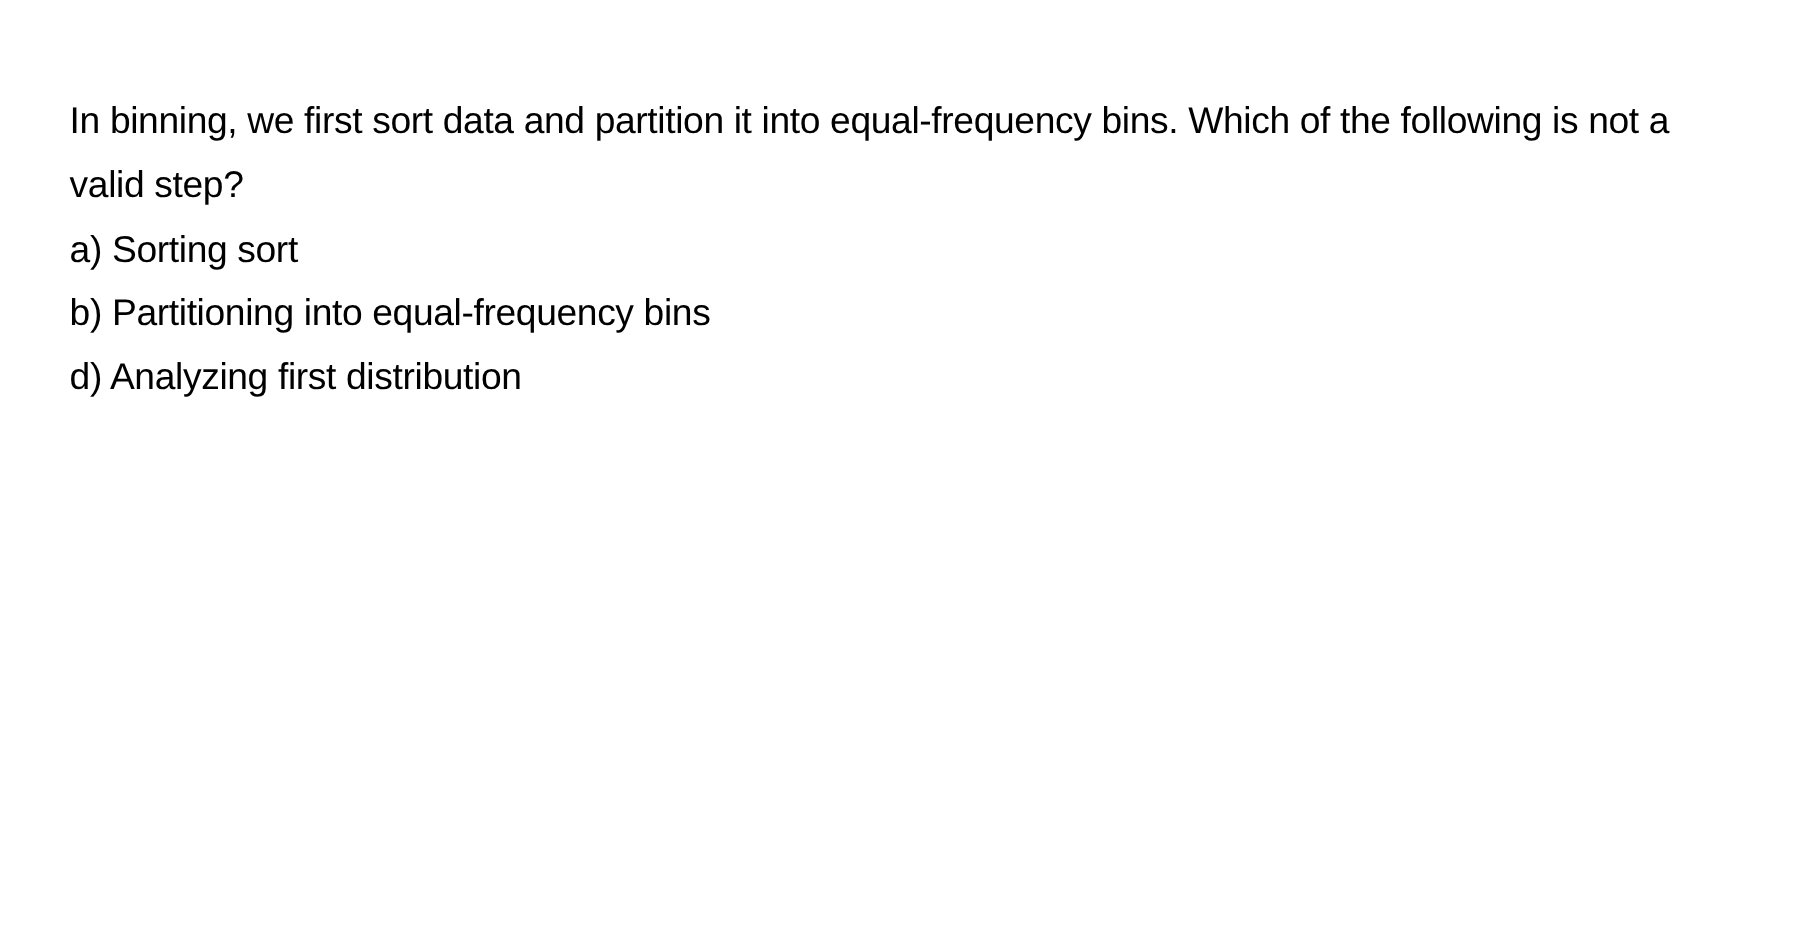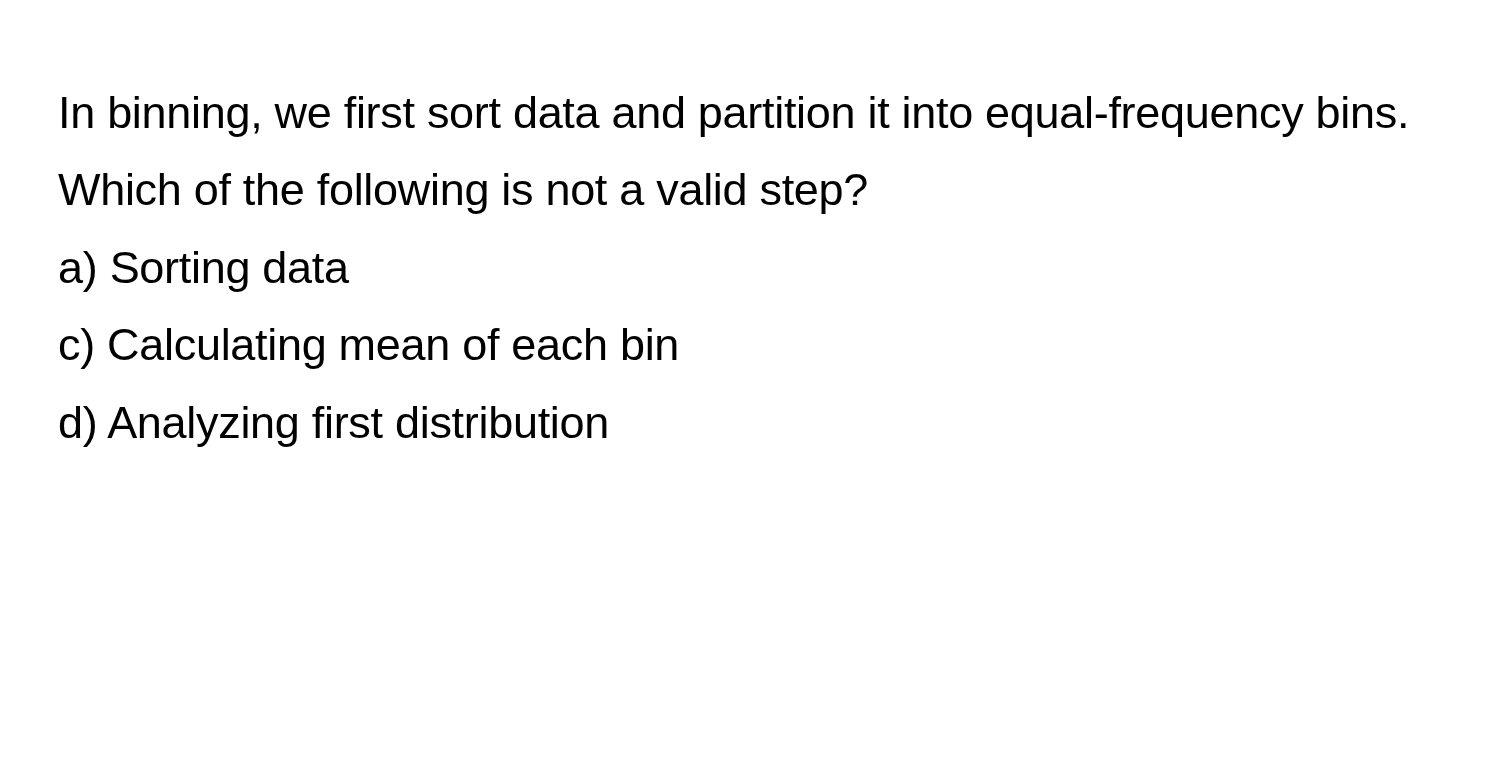--- a/index.html
+++ b/index.html
@@ -9,41 +9,41 @@
     }
     body {
       width: 1500px;
       height: 776px;
       background: #ffffff;
       font-family: -apple-system, BlinkMacSystemFont, "Segoe UI", Helvetica, Arial, sans-serif;
       padding: 74px 58px;
       color: #000000;
     }
     .question-container {
-      font-size: 45px;
+      font-size: 31px;
       line-height: 1.72;
       letter-spacing: -0.3px;
     }
     .question-text {
       margin-bottom: 0;
     }
     .option {
       display: block;
     }
   </style>
 </head>
 <body>
 
 <div class="question-container">
   <div class="question-text">In binning, we first sort data and partition it into equal-frequency bins. Which of the following is not a valid step?</div>
   <div class="option">
     <span>a)</span>
-    <span>Sorting data</span>
+    <span>Sorting sort</span>
   </div>
   <div class="option">
-    <span>c)</span>
-    <span>Calculating mean of each bin</span>
+    <span>b)</span>
+    <span>Partitioning into equal-frequency bins</span>
   </div>
   <div class="option">
     <span>d)</span>
     <span>Analyzing first distribution</span>
   </div>
 </div>
 
 </body></html>

